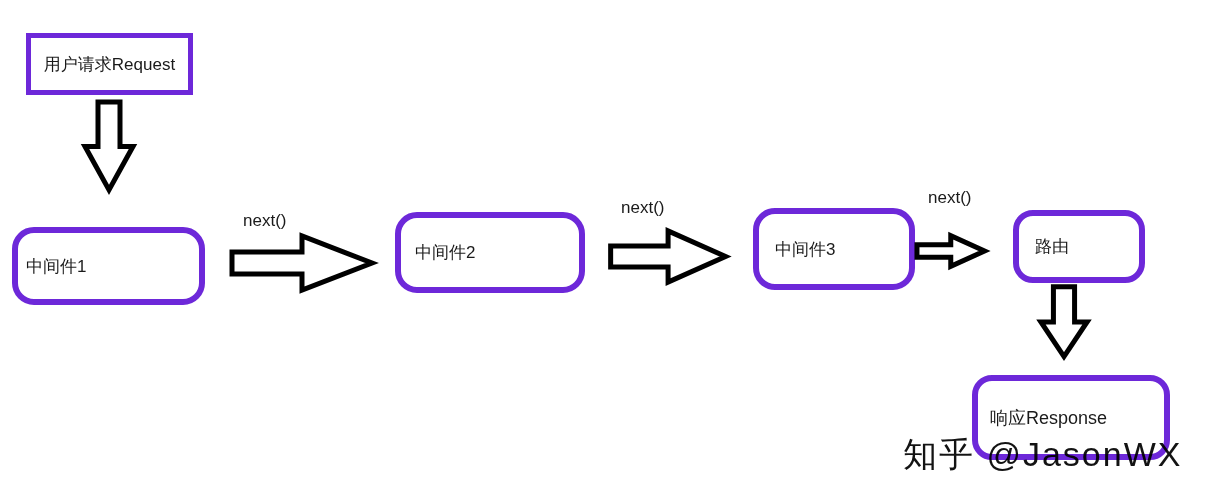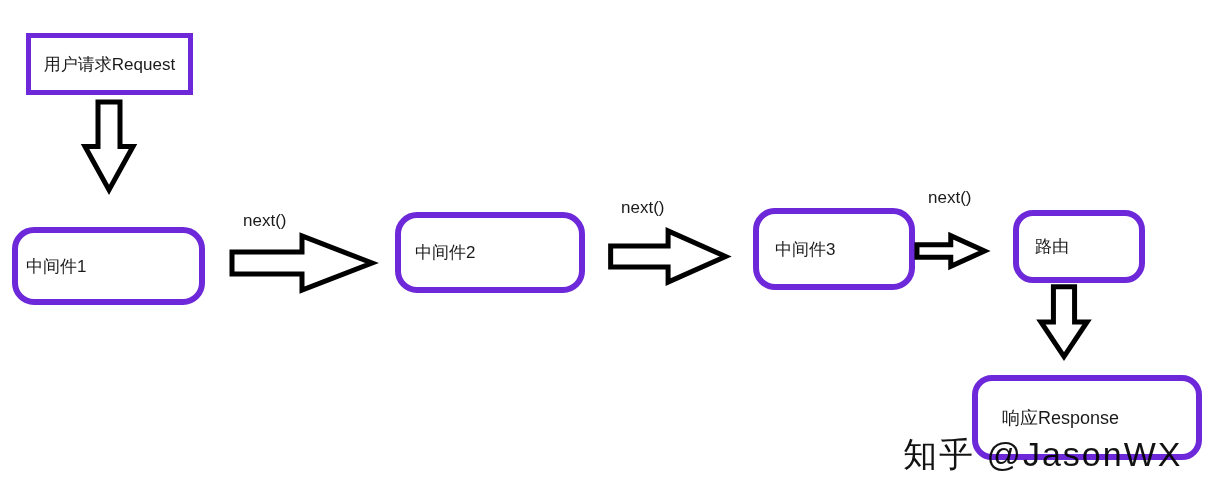--- a/index.html
+++ b/index.html
@@ -63,21 +63,21 @@
     z-index: 10;
     opacity: 0.92;
   }
 
   
   #n-request  { left: 26px;   top: 33px;  width: 167px; height: 62px; }
   #n-mw1      { left: 12px;   top: 210px; width: 193px; height: 78px; padding-left: 8px; margin-top: 17px;  }
   #n-mw2      { left: 395px;  top: 212px; width: 190px; height: 81px; padding-left: 14px; }
   #n-mw3      { left: 753px;  top: 208px; width: 162px; height: 82px; padding-left: 16px; }
   #n-router   { left: 1013px; top: 210px; width: 132px; height: 73px; padding-left: 16px; border-radius: 20px; }
-  #n-response { left: 972px;  top: 375px; width: 230px; height: 85px; padding-left: 24px; border-radius: 20px; font-size: 18px; }
+  #n-response { left: 972px;  top: 375px; width: 198px; height: 85px; padding-left: 12px; border-radius: 20px; font-size: 18px; }
 
   
   #a-down1  { left: 83px;   top: 100px; width: 52px;  height: 93px; }
   #a-right1 { left: 230px;  top: 233px; width: 145px; height: 60px; }
   #a-right2 { left: 609px;  top: 228px; width: 119px; height: 57px; }
   #a-right3 { left: 916px;  top: 234px; width: 70px;  height: 34px; }
   #a-down2  { left: 1039px; top: 285px; width: 50px;  height: 74px; }
 
   
   #l-next1 { left: 243px; top: 211px; }

